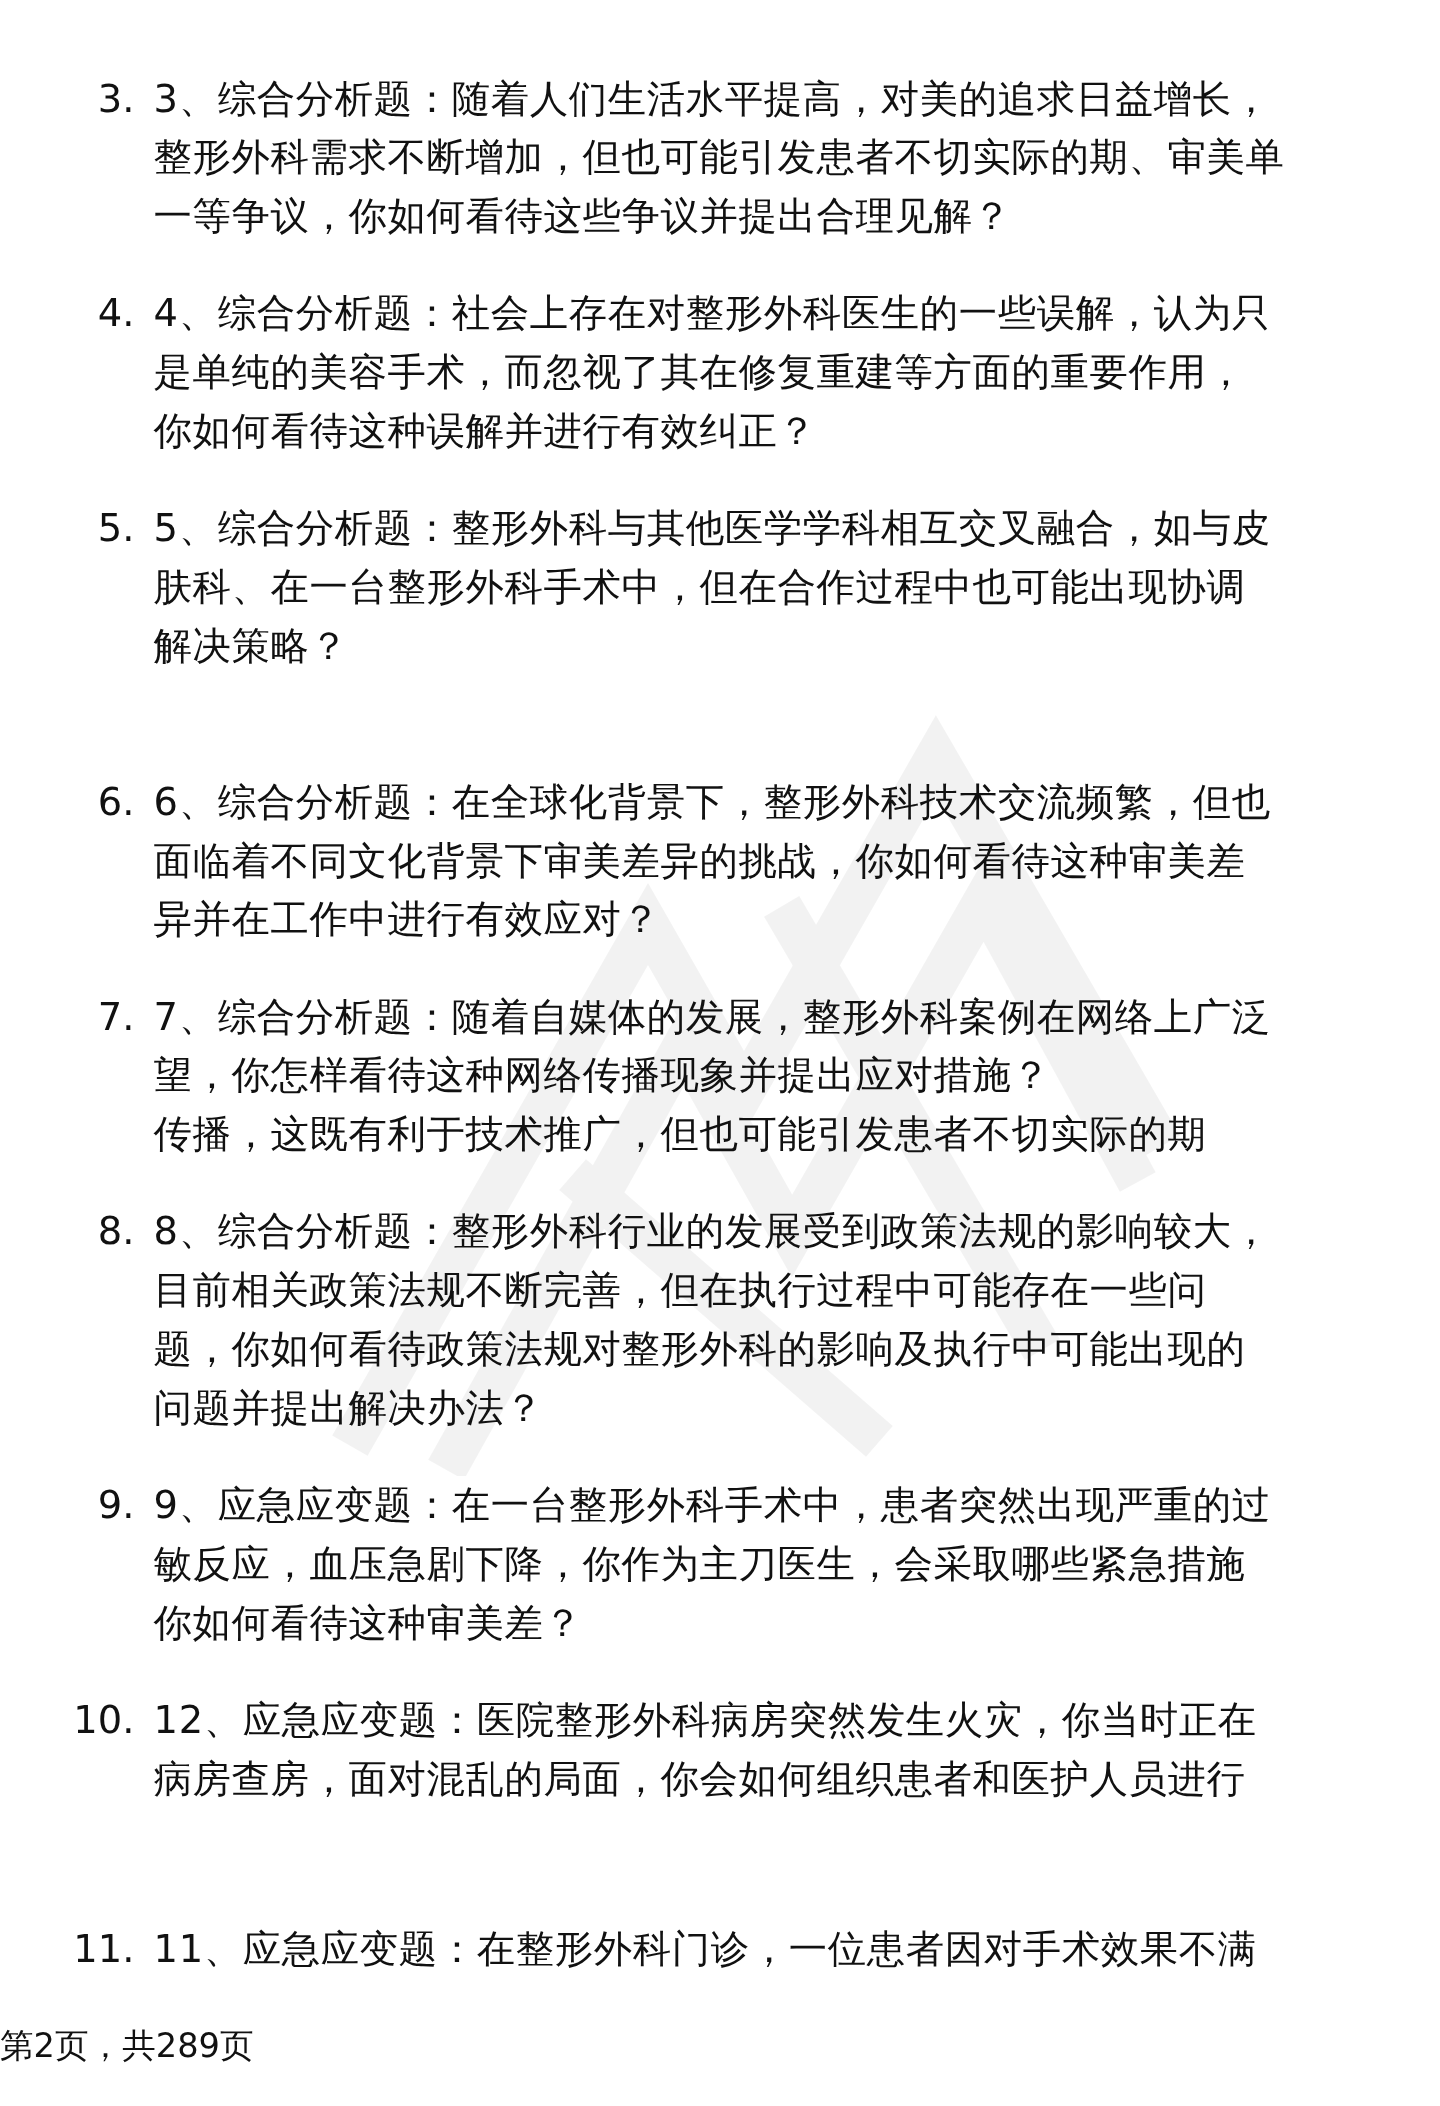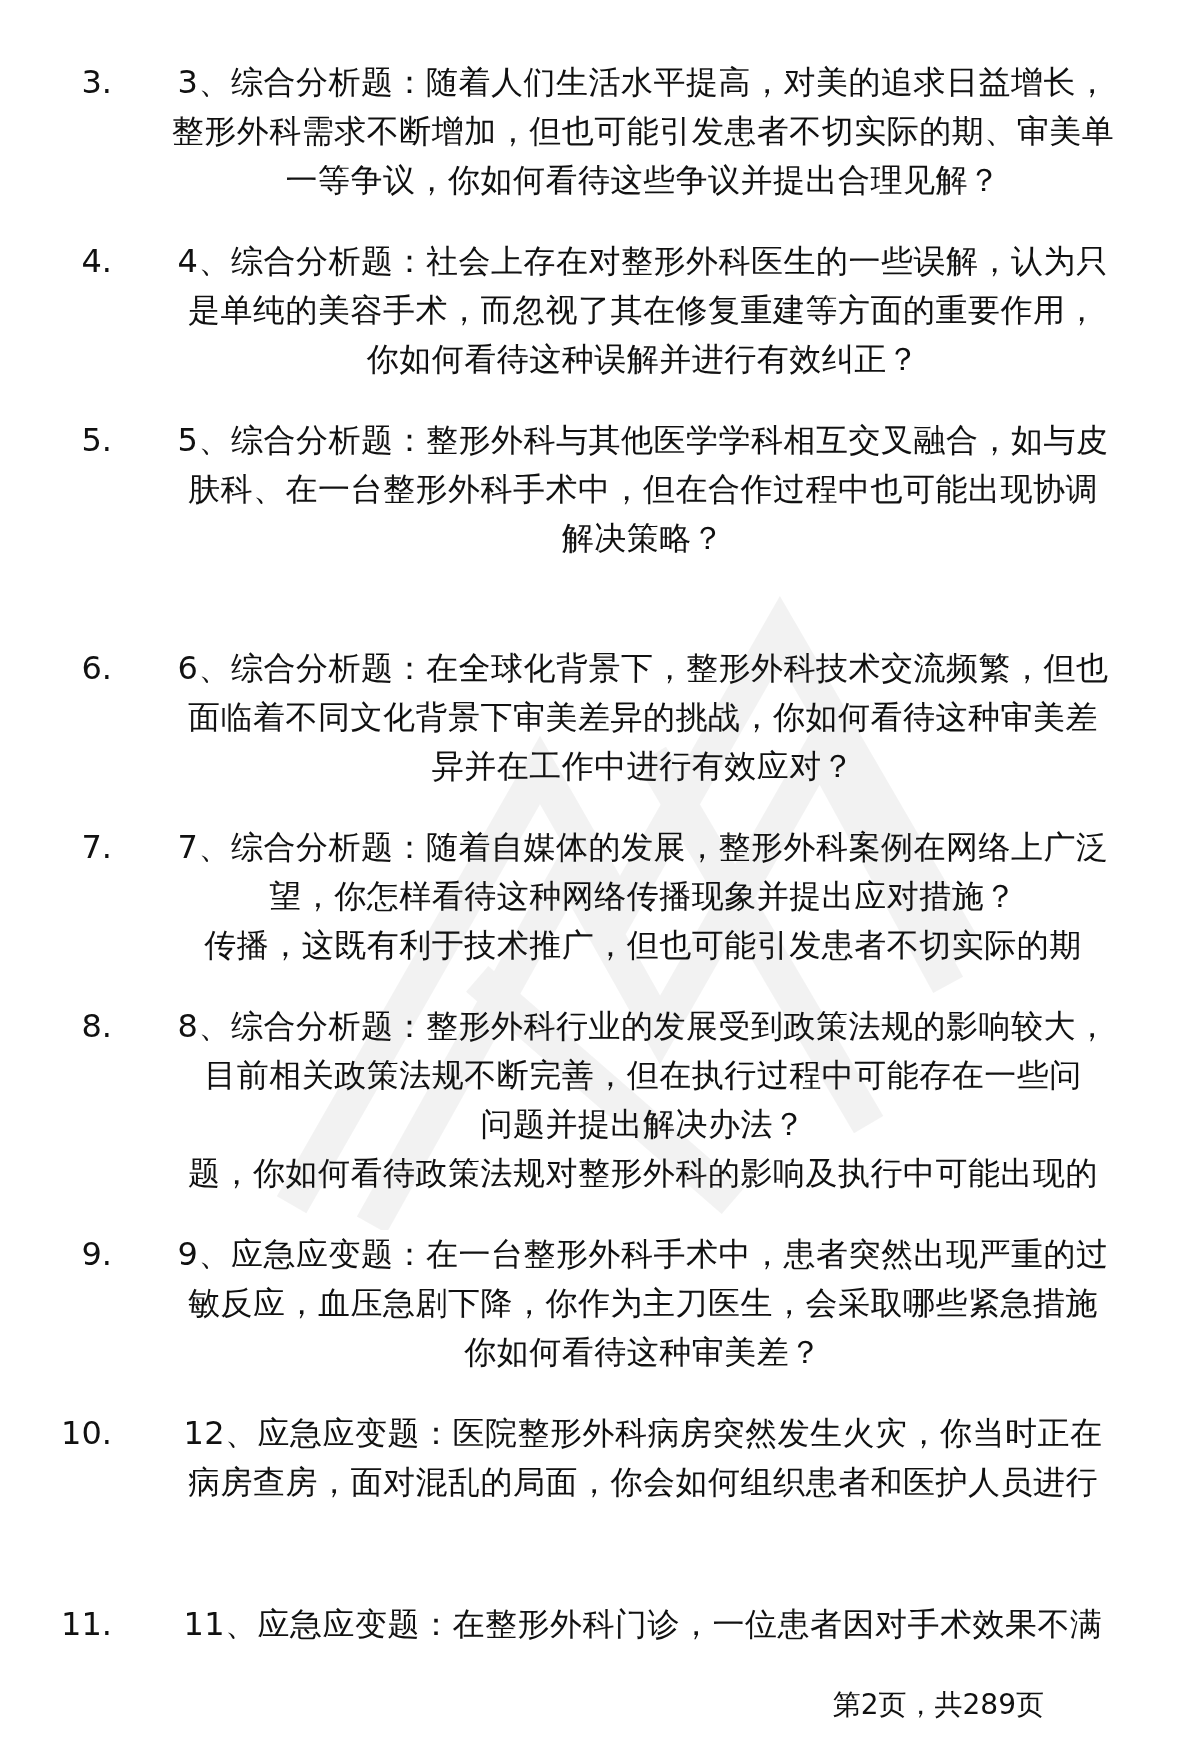--- a/index.html
+++ b/index.html
@@ -50,28 +50,27 @@
       left: 128px;
       width: 1030px;
       font-size: 32px;
       line-height: 49px;
       top: 0;
       letter-spacing: 0.5px;
     }
     .text .ln {
       display: block;
       white-space: nowrap;
-      text-align: center;
     }
     .footer {
       position: absolute;
       left: 0;
       width: 1044px;
       top: 1685px;
-      text-align: right;
+      text-align: left;
       font-size: 28px;
       line-height: 40px;
       color: #111111;
     }
   </style>
 </head>
 <body>
 
 <svg class="watermark" viewBox="0 0 760 760" xmlns="http://www.w3.org/2000/svg">
   <g fill="none" stroke="#7a7a7a" stroke-width="34" stroke-linecap="square">
@@ -127,22 +126,22 @@
       <span class="ln">望，你怎样看待这种网络传播现象并提出应对措施？</span>
       <span class="ln">传播，这既有利于技术推广，但也可能引发患者不切实际的期</span>
     </div>
   </div>
 
   <div class="item" style="top:1002px;">
     <div class="num">8.</div>
     <div class="text">
       <span class="ln">8、综合分析题：整形外科行业的发展受到政策法规的影响较大，</span>
       <span class="ln">目前相关政策法规不断完善，但在执行过程中可能存在一些问</span>
+      <span class="ln">题，你如何看待政策法规对整形外科的影响及执行中可能出现的</span>
       <span class="ln">问题并提出解决办法？</span>
-      <span class="ln">题，你如何看待政策法规对整形外科的影响及执行中可能出现的</span>
     </div>
   </div>
 
   <div class="item" style="top:1230px;">
     <div class="num">9.</div>
     <div class="text">
       <span class="ln">9、应急应变题：在一台整形外科手术中，患者突然出现严重的过</span>
       <span class="ln">敏反应，血压急剧下降，你作为主刀医生，会采取哪些紧急措施</span>
       <span class="ln">你如何看待这种审美差？</span>
     </div>

